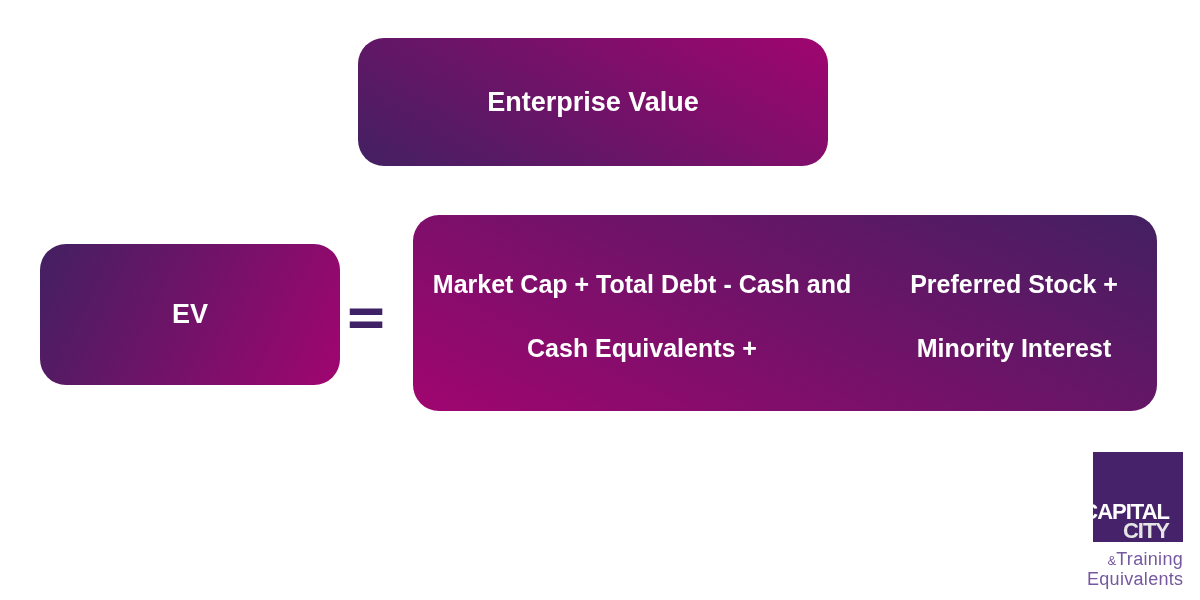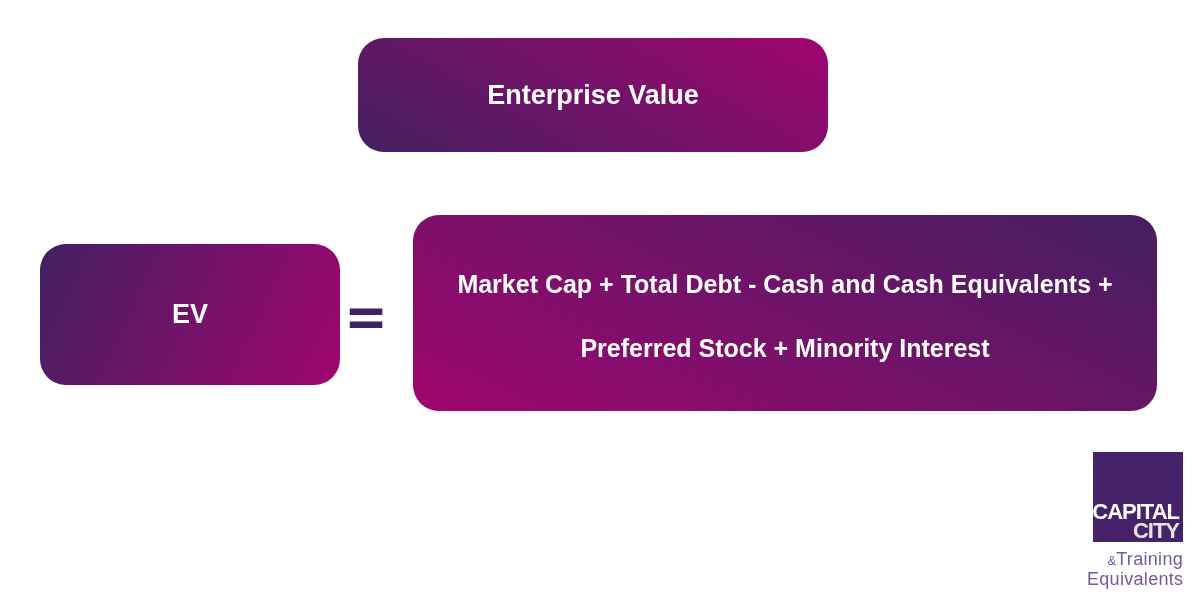--- a/index.html
+++ b/index.html
@@ -21,21 +21,21 @@
     position:absolute;
     border-radius:26px;
     display:flex;
     align-items:center;
     justify-content:center;
     color:#ffffff;
     font-weight:bold;
     text-align:center;
   }
   .title-box{
-    left:358px;top:38px;width:470px;height:114px;
+    left:358px;top:38px;width:470px;height:128px;
     background:linear-gradient(30deg,var(--dark-purple) 0%,var(--magenta) 100%);
     font-size:27px;
   }
   .ev-box{
     left:40px;top:244px;width:300px;height:141px;
     background:linear-gradient(115deg,var(--dark-purple) 0%,var(--magenta) 100%);
     font-size:27px;
     justify-content:center;
   }
   .equals{
@@ -44,40 +44,39 @@
     display:flex;align-items:center;justify-content:center;
     color:var(--equals-purple);
     font-family:"DejaVu Sans",sans-serif;
     font-weight:bold;
     font-size:52px;
     transform:scaleY(1.1);
   }
   .rhs-box{
     left:413px;top:215px;width:744px;height:196px;
     background:linear-gradient(205deg,var(--dark-purple) 0%,var(--magenta) 100%);
-    flex-direction:column;
     font-size:25px;
     line-height:64px;
     padding-top:6px;
   }
   
   .logo{
     position:absolute;
     left:1087px;top:452px;width:96px;
     text-align:right;
   }
   .logo-square{
     width:90px;height:90px;
     margin-left:auto;
     background:var(--logo-purple);
     display:flex;
     flex-direction:column;
     justify-content:flex-end;
     align-items:flex-end;
-    padding:0 4px 1px 0;
+    padding:0 14px 1px 0;
   }
   .logo-square .cap{
     color:#fff;font-weight:bold;
     font-size:22px;line-height:18px;
     letter-spacing:-1px;
   }
   .logo-square .city{
     color:#e5e5e5;font-weight:bold;
     font-size:22px;line-height:20px;
     letter-spacing:-1px;

